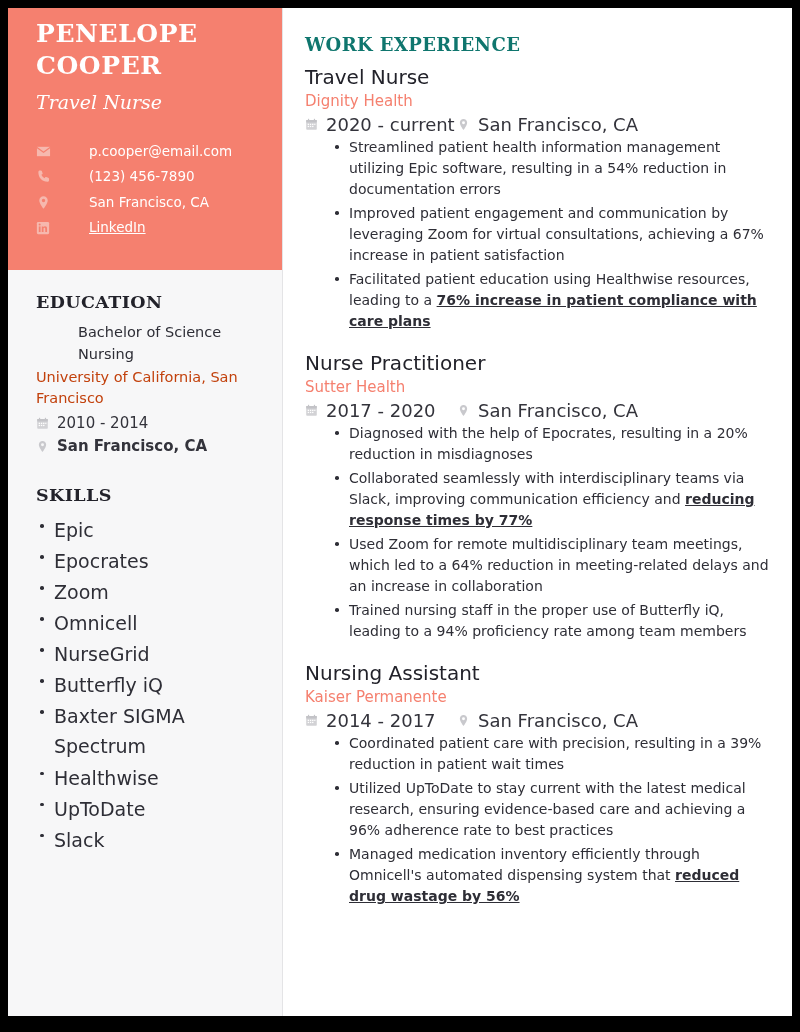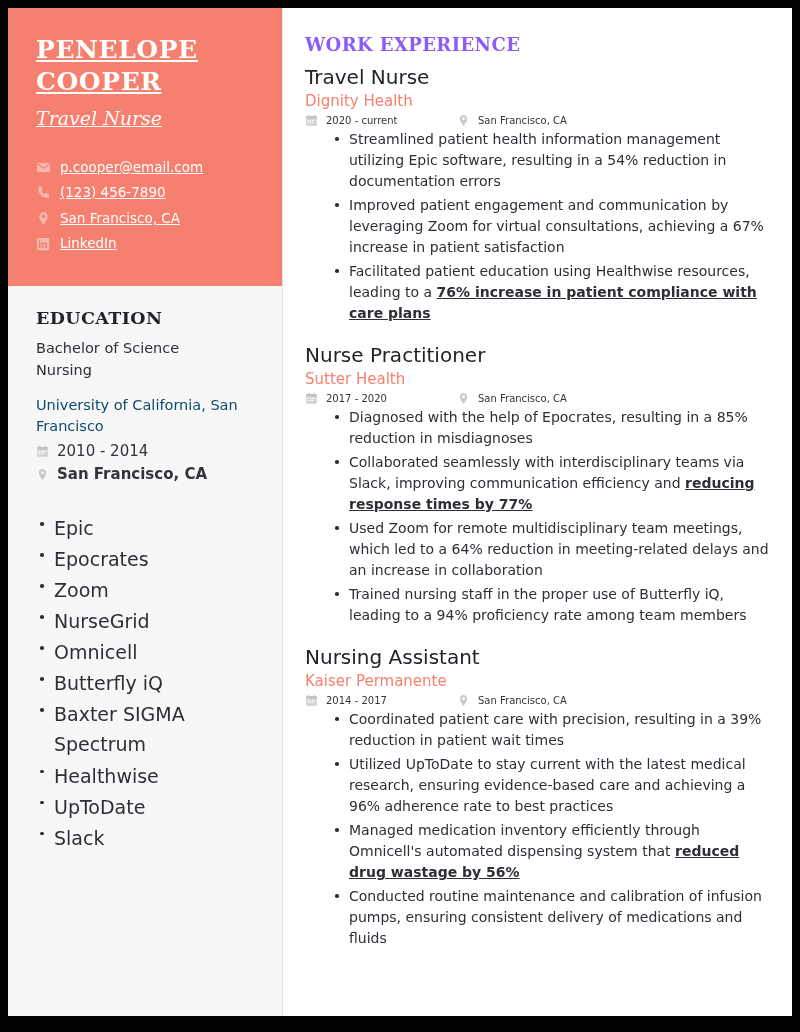--- a/index.html
+++ b/index.html
@@ -27,23 +27,22 @@
     width: 275px;
     flex: 0 0 275px;
     background: #f7f7f8;
     border-right: 1px solid #e4e4e6;
     display: flex;
     flex-direction: column;
   }
 
   .sidebar-header {
     background: #f5806f;
-    padding: 26px 28px 26px 28px;
+    padding: 10px 28px 26px 28px;
     color: #ffffff;
-    text-decoration: underline;
   }
 
   .name-line {
     font-family: "DejaVu Serif", serif;
     font-weight: bold;
     font-size: 25px;
     line-height: 1.28;
     letter-spacing: 0.6px;
     color: #ffffff;
   }
@@ -62,20 +61,21 @@
     list-style: none;
   }
 
   .contact-item {
     display: flex;
     align-items: center;
     font-size: 13.5px;
     line-height: 1.45;
     margin-bottom: 6px;
     color: #ffffff;
+    gap: 29px;
   }
 
   .contact-icon {
     width: 17px;
     flex: 0 0 17px;
     margin-right: 7px;
     display: flex;
     align-items: center;
     justify-content: flex-start;
   }
@@ -98,27 +98,28 @@
     letter-spacing: 0.4px;
     color: #22222a;
     margin-bottom: 10px;
   }
 
   .edu-degree,
   .edu-field {
     font-size: 14.5px;
     line-height: 1.5;
     color: #2e2e36;
+    margin-left: 42px;
   }
 
   .edu-school {
     font-size: 14.5px;
     line-height: 1.45;
-    color: #0c4a6e;
-    margin-top: 14px;
+    color: #c2410c;
+    margin-top: 2px;
   }
 
   .meta-line {
     display: flex;
     align-items: center;
     font-size: 15px;
     color: #33333b;
     margin-top: 5px;
   }
   .meta-line.bold { font-weight: bold; }
@@ -164,21 +165,21 @@
     flex: 1 1 auto;
     background: #ffffff;
     padding: 26px 22px 0 22px;
   }
 
   .main-heading {
     font-family: "DejaVu Serif", serif;
     font-weight: bold;
     font-size: 18px;
     letter-spacing: 0.4px;
-    color: #8b5cf6;
+    color: #0f766e;
     margin-bottom: 9px;
   }
 
   .job { margin-bottom: 18px; }
 
   .job-role {
     font-size: 20px;
     line-height: 1.3;
     color: #22222a;
     margin-bottom: 1px;
@@ -187,21 +188,21 @@
   .job-company {
     font-size: 15px;
     line-height: 1.4;
     color: #f5806f;
     margin-bottom: 2px;
   }
 
   .job-meta {
     display: flex;
     align-items: flex-start;
-    font-size: 10px;
+    font-size: 18px;
     color: #33333b;
     margin-bottom: 2px;
   }
   .job-meta .meta-date { width: 152px; display: flex; align-items: center; }
   .job-meta .meta-loc { display: flex; align-items: center; }
 
   .job-bullets {
     list-style: none;
     padding-left: 28px;
   }
@@ -312,26 +313,27 @@
           <span class="meta-icon">
             <svg width="13" height="13" viewBox="0 0 16 16">
                 <path fill="#c9c9cd" d="M8 1.3c-2.5 0-4.5 2-4.5 4.5 0 3.3 4.5 8.9 4.5 8.9s4.5-5.6 4.5-8.9c0-2.5-2-4.5-4.5-4.5zm0 6.3a1.8 1.8 0 1 1 0-3.6 1.8 1.8 0 0 1 0 3.6z"></path>
               </svg>
           </span>
           <span>San Francisco, CA</span>
         </div>
       </section>
 
       <section class="sb-gap-skills">
+        <h2 class="side-heading">SKILLS</h2>
         <ul class="bullet-list">
           <li>Epic</li>
           <li>Epocrates</li>
           <li>Zoom</li>
+          <li>Omnicell</li>
           <li>NurseGrid</li>
-          <li>Omnicell</li>
           <li>Butterfly iQ</li>
           <li>Baxter SIGMA Spectrum</li>
           <li>Healthwise</li>
           <li>UpToDate</li>
           <li>Slack</li>
         </ul>
       </section>
 
 
     </div>
@@ -406,21 +408,21 @@
             <span class="meta-loc">
               <span class="meta-icon">
                 <svg width="13" height="13" viewBox="0 0 16 16">
                   <path fill="#c9c9cd" d="M8 1.3c-2.5 0-4.5 2-4.5 4.5 0 3.3 4.5 8.9 4.5 8.9s4.5-5.6 4.5-8.9c0-2.5-2-4.5-4.5-4.5zm0 6.3a1.8 1.8 0 1 1 0-3.6 1.8 1.8 0 0 1 0 3.6z"></path>
                 </svg>
               </span>
               <span>San Francisco, CA</span>
             </span>
           </div>
           <ul class="job-bullets">
-            <li>Diagnosed with the help of Epocrates, resulting in a 85% reduction in misdiagnoses</li>
+            <li>Diagnosed with the help of Epocrates, resulting in a 20% reduction in misdiagnoses</li>
             <li>Collaborated seamlessly with interdisciplinary teams via Slack, improving communication efficiency and <span class="emph">reducing response times by 77%</span></li>
             <li>Used Zoom for remote multidisciplinary team meetings, which led to a 64% reduction in meeting-related delays and an increase in collaboration</li>
             <li>Trained nursing staff in the proper use of Butterfly iQ, leading to a 94% proficiency rate among team members</li>
           </ul>
         </section>
         <section class="job">
           <div class="job-role">Nursing Assistant</div>
           <div class="job-company">Kaiser Permanente</div>
           <div class="job-meta">
             <span class="meta-date">
@@ -449,19 +451,18 @@
                   <path fill="#c9c9cd" d="M8 1.3c-2.5 0-4.5 2-4.5 4.5 0 3.3 4.5 8.9 4.5 8.9s4.5-5.6 4.5-8.9c0-2.5-2-4.5-4.5-4.5zm0 6.3a1.8 1.8 0 1 1 0-3.6 1.8 1.8 0 0 1 0 3.6z"></path>
                 </svg>
               </span>
               <span>San Francisco, CA</span>
             </span>
           </div>
           <ul class="job-bullets">
             <li>Coordinated patient care with precision, resulting in a 39% reduction in patient wait times</li>
             <li>Utilized UpToDate to stay current with the latest medical research, ensuring evidence-based care and achieving a 96% adherence rate to best practices</li>
             <li>Managed medication inventory efficiently through Omnicell's automated dispensing system that <span class="emph">reduced drug wastage by 56%</span></li>
-            <li>Conducted routine maintenance and calibration of infusion pumps, ensuring consistent delivery of medications and fluids</li>
           </ul>
         </section>
       </div>
   </main>
 
 </div>
 
 </body></html>

